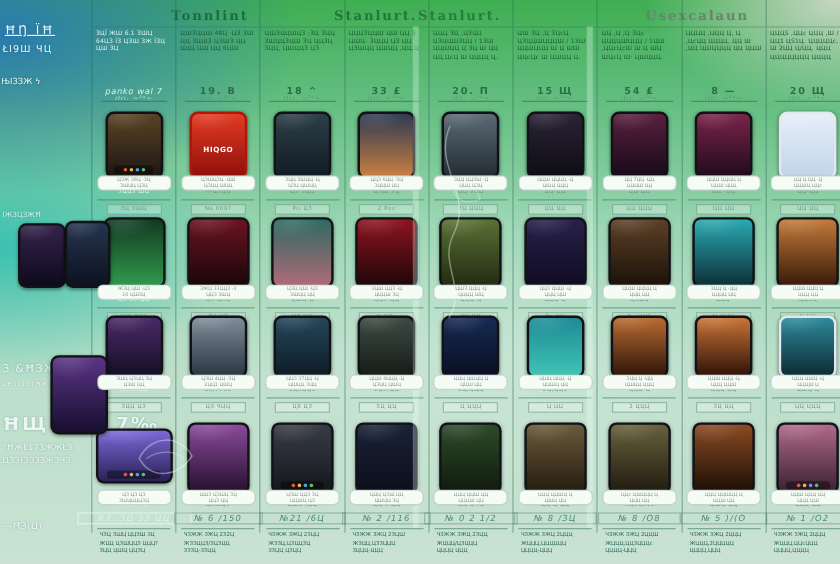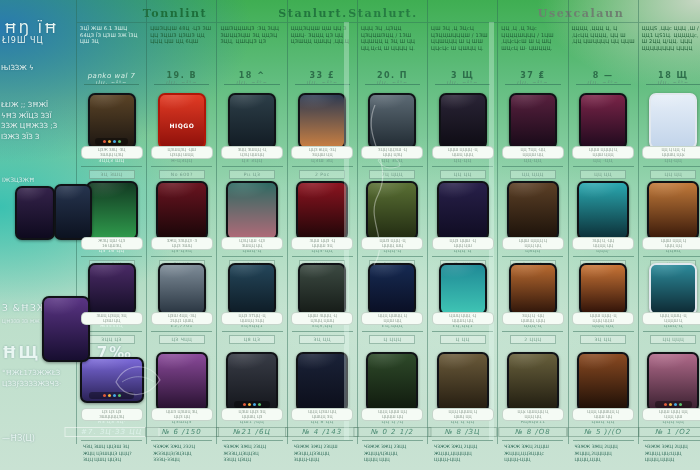--- a/index.html
+++ b/index.html
@@ -14,21 +14,21 @@
   }
   
   .ghead{position:absolute;top:7px;transform:translateX(-50%);
     font-family:"DejaVu Serif",serif;font-weight:bold;font-size:11px;letter-spacing:1.6px;}
   .g1{left:175px;color:#1d6e3a;}
   .g2{left:313px;color:#22763e;}
   .g3{left:383px;color:#267c42;}
   .g4{left:581px;color:#6e8070;}
   
   .lp{position:absolute;color:#e9f6f2;text-shadow:0 0 2px rgba(20,60,90,.35);white-space:pre-line;}
-  .lpa{left:4px;top:20px;font-size:14px;letter-spacing:2px;}
+  .lpa{left:4px;top:20px;font-size:10px;letter-spacing:2px;text-decoration:underline;}
   .lpb{left:2px;top:36px;font-size:8px;letter-spacing:1px;}
   .lpc{left:1px;top:64px;font-size:7px;}
   .lpd{left:1px;top:100px;font-size:7px;line-height:1.5;width:66px;}
   .lpe{left:2px;top:176px;font-size:6px;opacity:.85;}
   .lpf{left:2px;top:303px;font-size:9px;letter-spacing:1px;}
   .lpg{left:2px;top:318px;font-size:5px;opacity:.9;width:150px;}
   .lph{left:2px;top:344px;font-size:15px;font-weight:bold;letter-spacing:2px;}
   .lpi{left:2px;top:368px;font-size:7px;line-height:1.5;}
   .lpj{left:2px;top:434px;font-size:8px;}
   
@@ -100,24 +100,20 @@
 <div id="root">
 
   <div class="ghead g1">Tonnlint</div>
   <div class="ghead g2">Stanlurt.</div>
   <div class="ghead g3">Stanlurt.</div>
   <div class="ghead g4">Usexcalaun</div>
 
   <div class="lp lpa">ĦŊ ЇĦ</div>
   <div class="lp lpb">ŁІ9Ш ЧЦ</div>
   <div class="lp lpc">ЊІЗЗЖ ϟ</div>
-  <div class="lp lpd">ŁŁІЖ ;; ЗĦЖЇ
-ϟĦЗ ЖЇЦЗ ЗЗЇ
-ЗЗЖ ЦĦЖЗЗ ;З
-ІЗЖЗ ЗЇЗ З</div>
   <div class="lp lpe">ІЖЗЦЗЖĦ</div>
   <div class="lp lpf">З &amp;ĦЗЖ Щ</div>
   <div class="lp lpg">ЦĦЗЗЗ ЗЗ ĦЖ ЦЗĦЗЗЗϟ ЇЦ</div>
   <div class="lp lph">ĦЩ ЗЖ! 7‰</div>
   <div class="lp lpi">°ĦЖŁ17ЗЖЖŁЗ
 ЦЗЗϝЗЗЗЗЖЗЧЗ·</div>
   <div class="lp lpj">—ĦЗ(Ц)</div>
 
   <div id="grid">
       <div class="col col-1">
@@ -290,21 +286,21 @@
 ЦЗЦЦ ЦШЦ</div>
         <div class="cap r3">£ЦЗ,ЦЦ</div>
         <div class="rule r3"></div>
         <div class="band r3">ЗЦ ЦЦ</div>
         <div class="phone r4">
           <div class="screen" style="background: linear-gradient(rgb(26, 34, 56), rgb(12, 14, 26));"></div>
         </div>
         <div class="pill r4">ЦЦЦ ЦЗШ ЦЦ
 ЦШЦЦ ЗЦ</div>
         <div class="cap r4">ЦЦ 8 ЦЦ</div>
-        <div class="price">№ 4 /143</div>
+        <div class="price">№ 2 /116</div>
         <div class="rule r4"></div>
         <div class="footer">ЧЗЖЖ ЗЖЦ 2ЗЦШ
 ЖЗЦЦ,ЦЗЗЦЦЦ
 ЗЦЦЦ-ЦЦЦ</div>
       </div>
       <div class="col col-5">
         <div class="intro">ЦЦЦ ЗЦ ,ЦЗЦЦ ЦЗЦЦШЗЦЦ / 1ЗШ ЦЦШЦЦ Ц ЗЦ Ш ЦЦ ЦЦ,ЦϲЦ Ш ЦЦЦЦ Ц.</div>
         <div class="tagwrap"><span class="tag">20. П</span></div>
         <div class="meter">ıΙıı. ~²ᵃ~</div>
         <div class="phone r1">
@@ -338,21 +334,21 @@
 ЦЦЦШ ЦЦ</div>
         <div class="cap r4">ЦЦ Ц /Ц</div>
         <div class="price">№ 0 2 1/2</div>
         <div class="rule r4"></div>
         <div class="footer">ЧЗЖЖ ЗЖЦ 2ЗЦЦ
 ЖЦЦЦ/ЦЗЦЦЦ
 ЦЦЦЦ ЦЦЦ</div>
       </div>
       <div class="col col-6">
         <div class="intro">ЦШ ЗЦ ,Ц ЗЦϲЦ ЦЗЦЦШЦЦЦШ / 1ЗШ ЦЦШЦЦЦ Ш Ц ШШ ЦЦϲЦϲ Ш ЦШЦЦ Ц.</div>
-        <div class="tagwrap"><span class="tag">3 Щ</span></div>
+        <div class="tagwrap"><span class="tag">15 Щ</span></div>
         <div class="meter">ıΙıı. ~²ᵃ~</div>
         <div class="phone r1">
           <div class="screen" style="background: linear-gradient(rgb(42, 36, 54), rgb(14, 12, 20));"></div>
         </div>
         <div class="pill r1">ЦЦШ ЦЦЦЦ ·Ц
 ЦШЦ ЦЦЦ</div>
         <div class="cap r1">ЦЦ·ЦЦ</div>
         <div class="rule r1"></div>
         <div class="band r1">ЦЦ ЦЦ</div>
         <div class="phone r2">
@@ -378,21 +374,21 @@
 ЦШЦ ЦЦ</div>
         <div class="cap r4">ЦЦ Ц ЦЦ</div>
         <div class="price">№ 8 /ЗЦ</div>
         <div class="rule r4"></div>
         <div class="footer">ЧЗЖЖ ЗЖЦ 2ЦЦЦ
 ЖЦЦЦ,ЦЦЦЦЦЦ
 ЦЦЦЦ-ЦЦЦ</div>
       </div>
       <div class="col col-7">
         <div class="intro">ЦЦ ,Ц ,Ц ЗЦϲ ЦЦЦЦШЦЦЦ / 1ЦШ ,ЦЦϲЦϲШ Ш Ц ШЦ ШЦϲЦ Ш· ЦШЦЦЦ.</div>
-        <div class="tagwrap"><span class="tag">37 ₤</span></div>
+        <div class="tagwrap"><span class="tag">54 ₤</span></div>
         <div class="meter">ıΙıı. ~²ᵃ~</div>
         <div class="phone r1">
           <div class="screen" style="background: linear-gradient(rgb(88, 32, 62), rgb(24, 10, 24));"></div>
         </div>
         <div class="pill r1">ЦЦ 7ЦЦ ·ЦЦ
 ЦЦЦШ ЦЦ</div>
         <div class="cap r1">ЦЦ·ЦЦ</div>
         <div class="rule r1"></div>
         <div class="band r1">ЦЦ ЦЦЦ</div>
         <div class="phone r2">
@@ -458,21 +454,21 @@
 ЦЦШ ЦЦ</div>
         <div class="cap r4">ЦШЦ ЦЦ</div>
         <div class="price">№ 5 )/(О</div>
         <div class="rule r4"></div>
         <div class="footer">ЧЗЖЖ ЗЖЦ 2ЦЦЦ
 ЖЦЦЦ,2ЦЦЦЦЦ
 ЦЦЦЦ,ЦЦЦ</div>
       </div>
       <div class="col col-9">
         <div class="intro">ЦЦЦЅ ,ЦЦϲ ЦЦЦ ,Ш / Ц ЦЦ1 ЦЅ1Ц. ЦЦЦЦЦϲ, Ш 2ЦЦ Ц/ЦЦ. ЦЦЦ ЦЦЦЦЦЦЦЦ ЦЦЦЦ</div>
-        <div class="tagwrap"><span class="tag">18 Щ</span></div>
+        <div class="tagwrap"><span class="tag">20 Щ</span></div>
         <div class="meter">ıΙıı. ~²ᵃ~</div>
         <div class="phone r1 bezel-light">
           <div class="screen" style="background: linear-gradient(rgb(230, 238, 248), rgb(194, 212, 234));"></div>
         </div>
         <div class="pill r1">ЦЦ Ц ЦЦ ·Ц
 ЦЦШЦ ЦЦϲ</div>
         <div class="cap r1">ЦЦ·ЦЦ</div>
         <div class="rule r1"></div>
         <div class="band r1">ЦЦ ЦЦ</div>
         <div class="phone r2">

